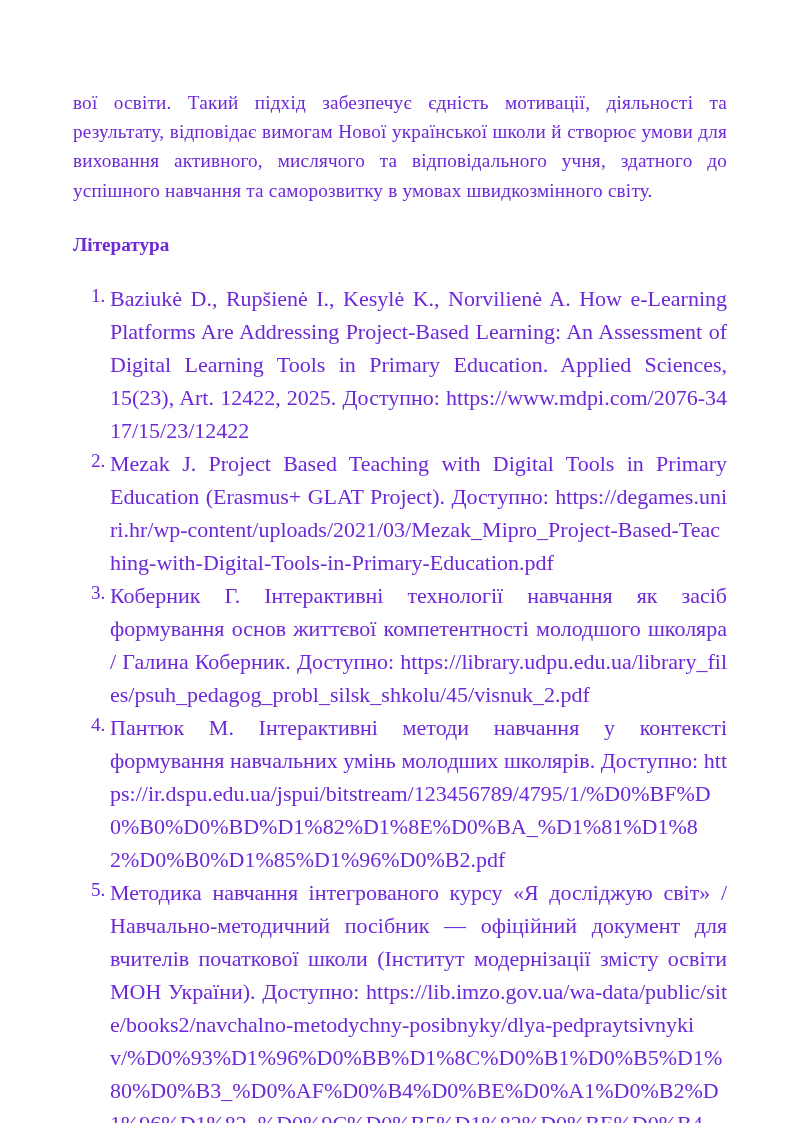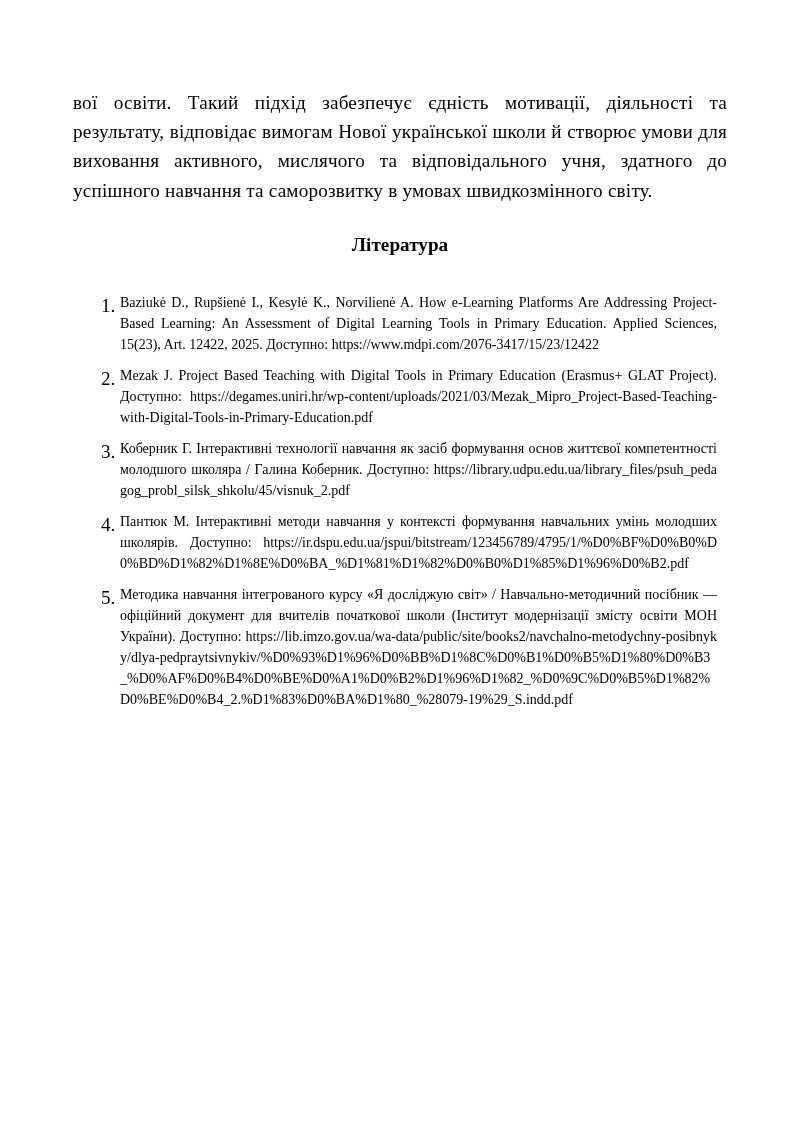--- a/index.html
+++ b/index.html
@@ -11,21 +11,21 @@
 
   .page {
     position: relative;
     width: 794px;
     height: 1123px;
     margin: 0 auto;
     background: #ffffff;
     overflow: hidden;
     box-sizing: border-box;
     font-family: "Liberation Serif", "DejaVu Serif", serif;
-    color: #000000;
+    color: #6d28d9;
   }
 
   .content {
     position: absolute;
     left: 73px;
     top: 88px;
     width: 654px;
   }
 
   
@@ -39,38 +39,38 @@
     letter-spacing: 0.01em;
   }
 
   
   .heading {
     margin: 0;
     padding-top: 26px;
     padding-bottom: 22px;
     font-size: 19.2px;
     font-weight: bold;
-    text-align: center;
+    text-align: left;
     line-height: 1.5;
   }
 
   
   .ref-list {
     margin: 0;
     padding: 0;
     list-style: none;
     counter-reset: refcounter;
   }
 
   .ref-item {
     position: relative;
     counter-increment: refcounter;
     padding-left: 37px;
-    margin: 10px;
-    font-size: 14px;
+    margin: 0;
+    font-size: 22px;
     line-height: 1.50;
     text-align: justify;
     text-justify: inter-word;
     word-break: break-word;
     overflow-wrap: break-word;
     hyphens: none;
   }
 
   .ref-item::before {
     content: counter(refcounter) ".";

